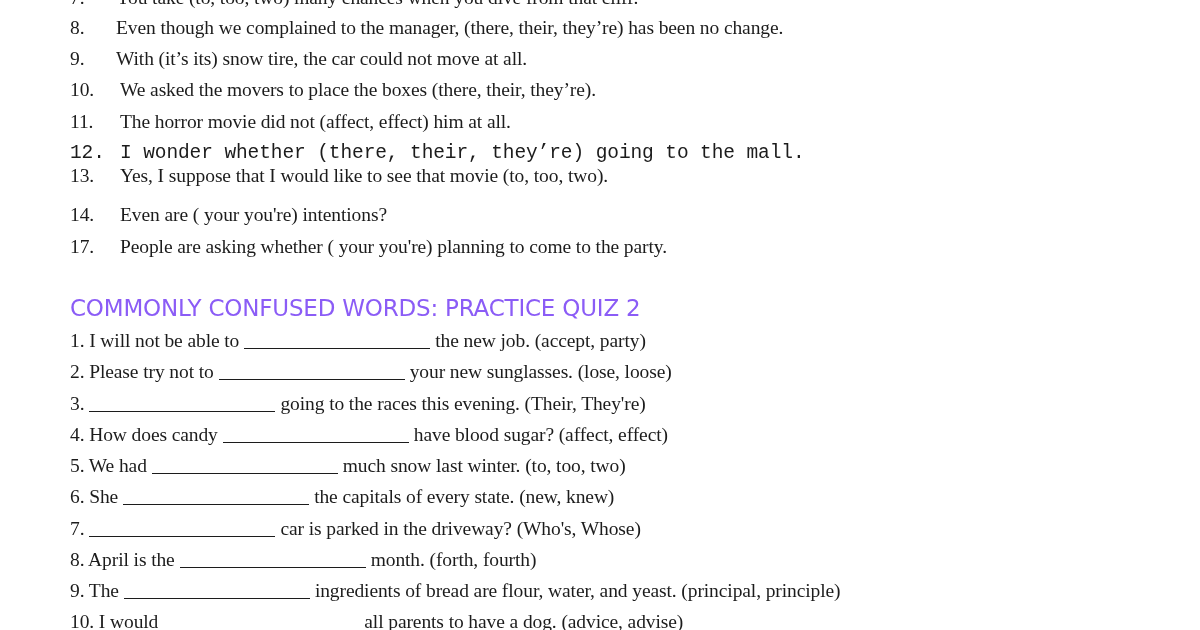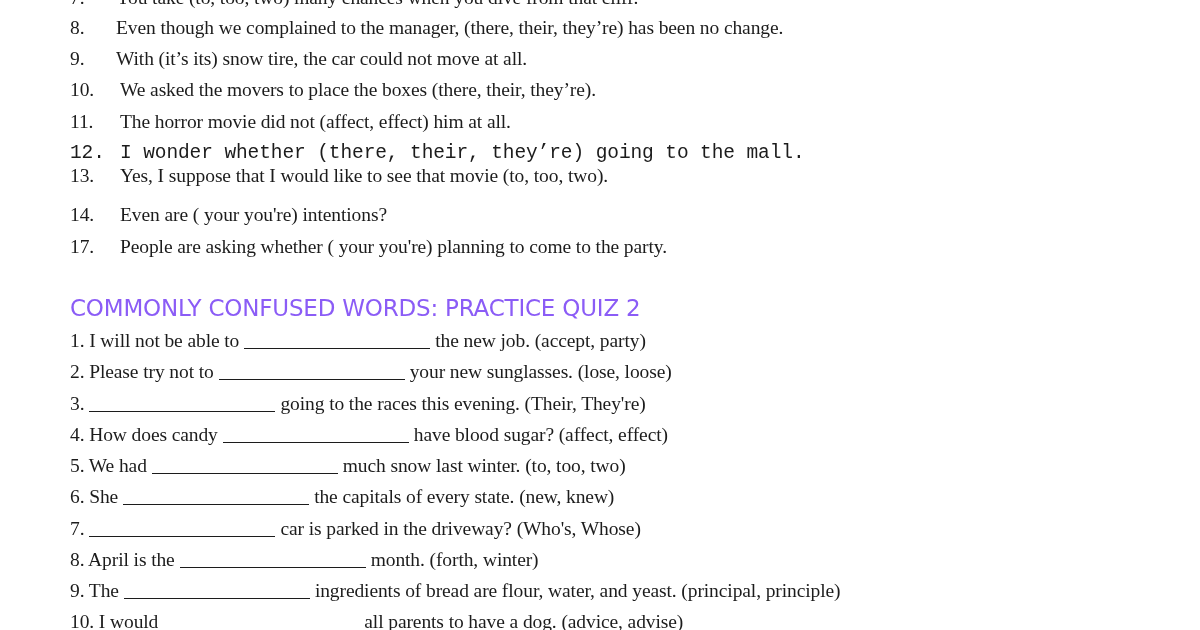--- a/index.html
+++ b/index.html
@@ -113,21 +113,21 @@
     <div class="line" style="top:454px;">
       <span>5. We had</span><span class="blank"></span><span>much snow last winter. (to, too, two)</span>
     </div>
     <div class="line" style="top:485px;">
       <span>6. She</span><span class="blank"></span><span>the capitals of every state. (new, knew)</span>
     </div>
     <div class="line" style="top:517px;">
       <span>7.</span><span class="blank"></span><span>car is parked in the driveway? (Who's, Whose)</span>
     </div>
     <div class="line" style="top:548px;">
-      <span>8. April is the</span><span class="blank"></span><span>month. (forth, winter)</span>
+      <span>8. April is the</span><span class="blank"></span><span>month. (forth, fourth)</span>
     </div>
     <div class="line" style="top:579px;">
       <span>9. The</span><span class="blank"></span><span>ingredients of bread are flour, water, and yeast. (principal, principle)</span>
     </div>
     <div class="line" style="top:610px;">
       <span>10. I would</span><span class="blank hidden-line" style="width:196px;"></span><span>all parents to have a dog. (advice, advise)</span>
     </div>
   </div>
 
 </div>

